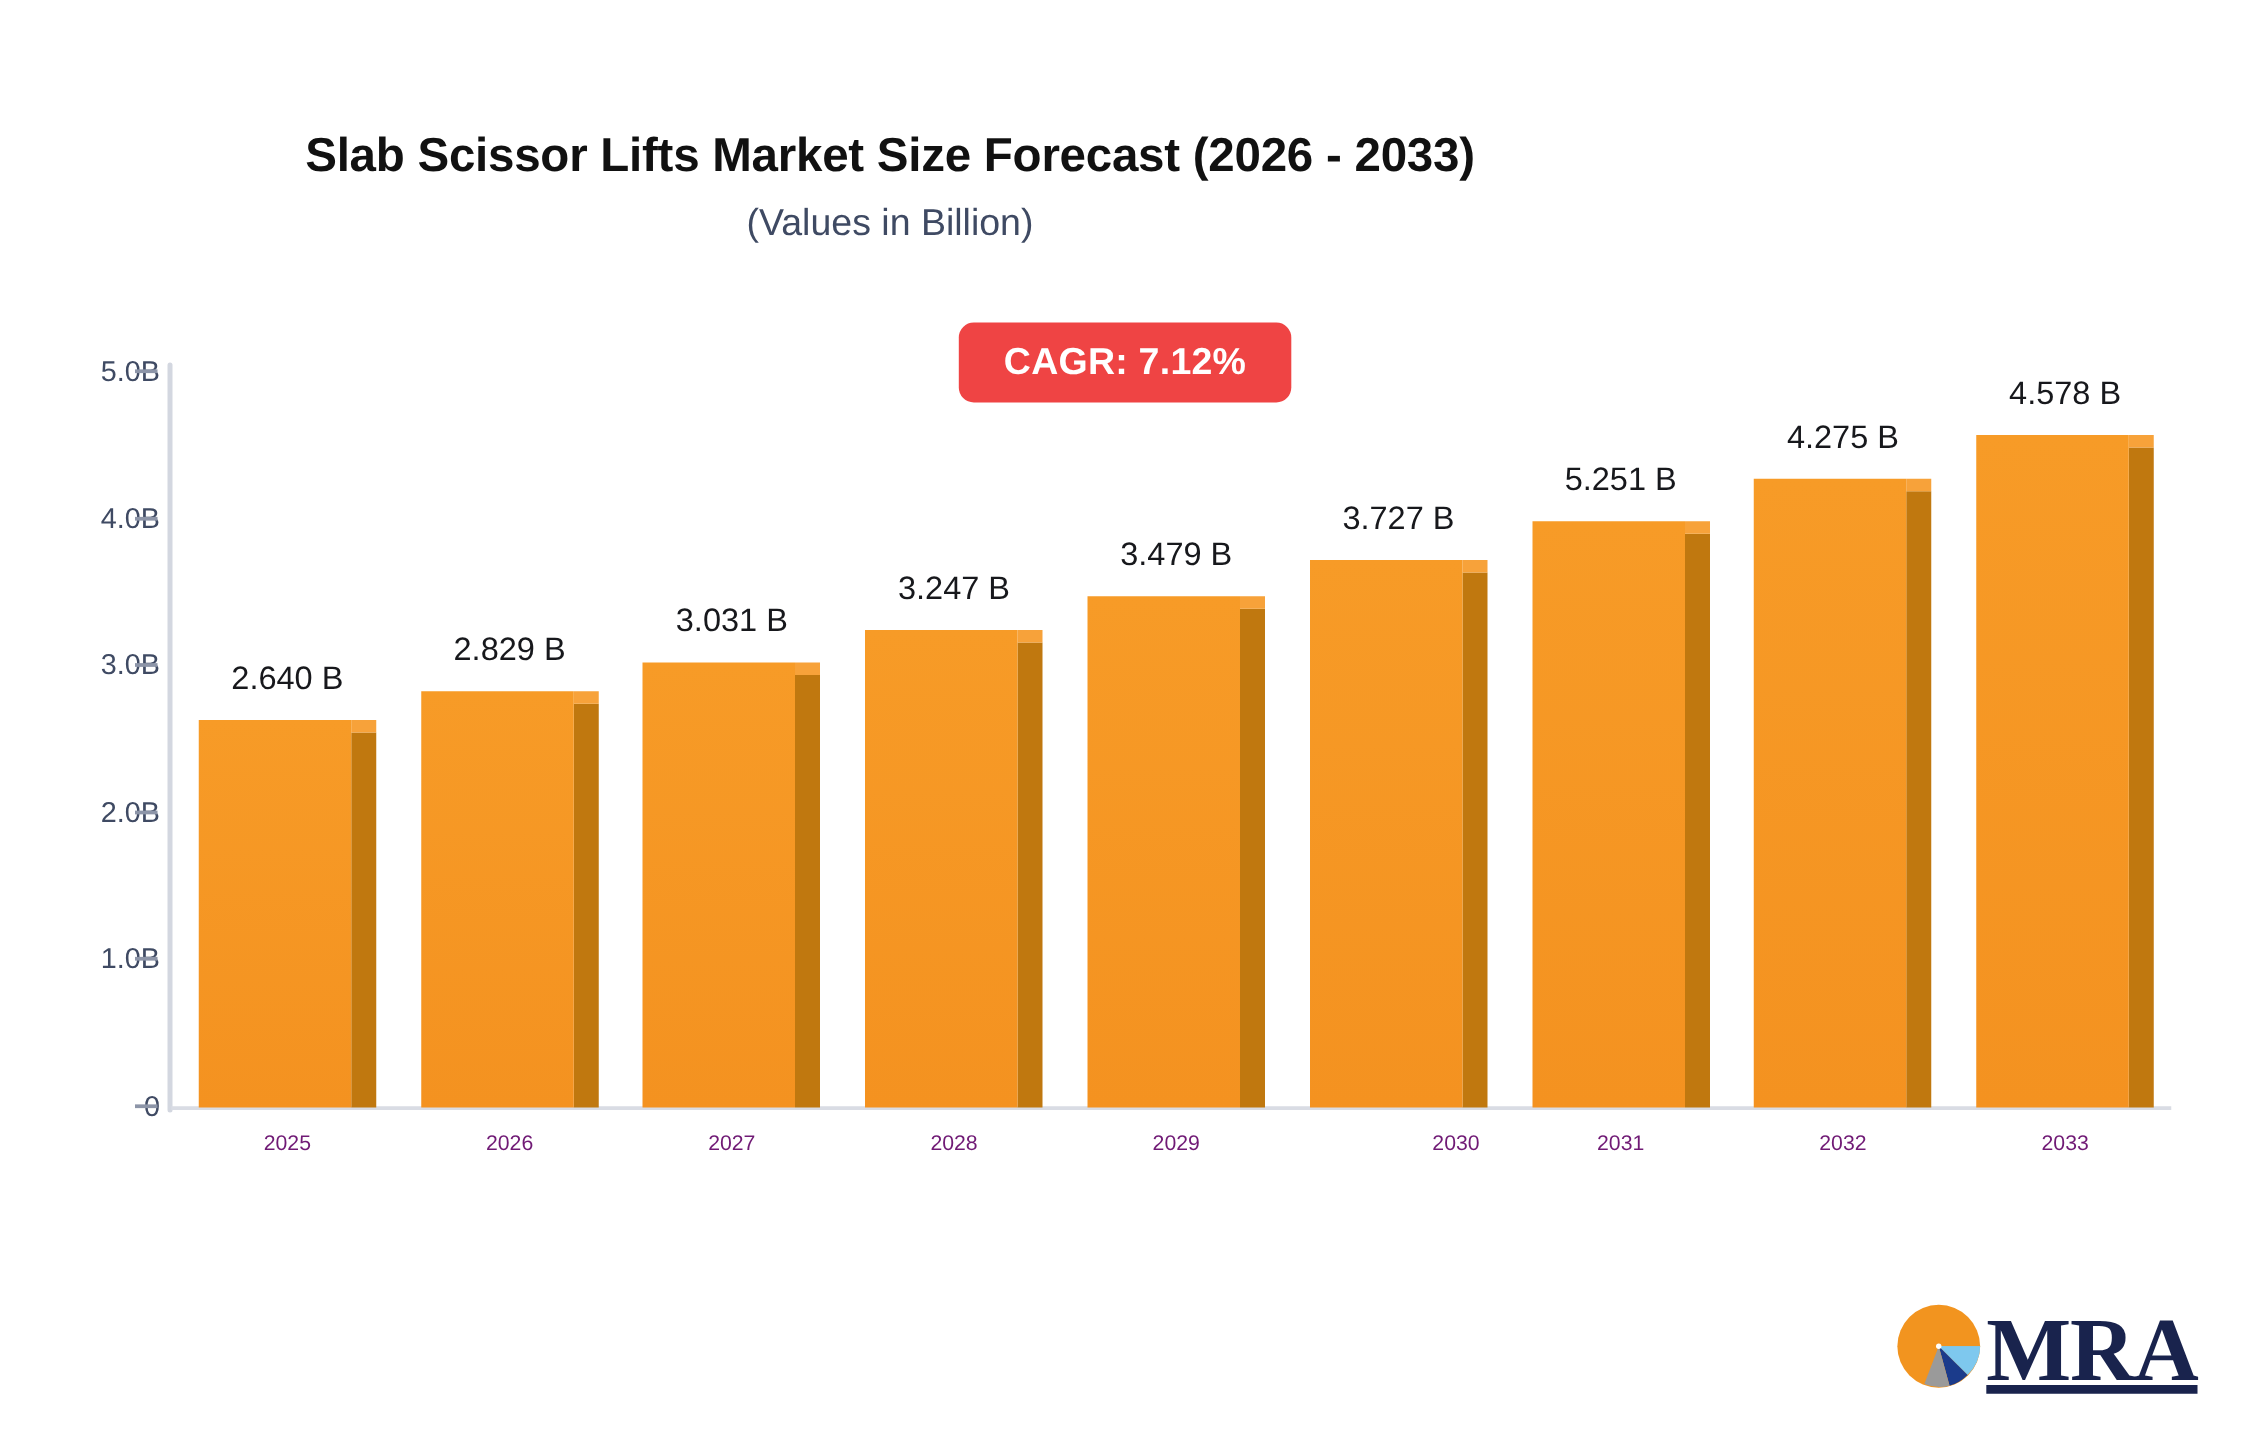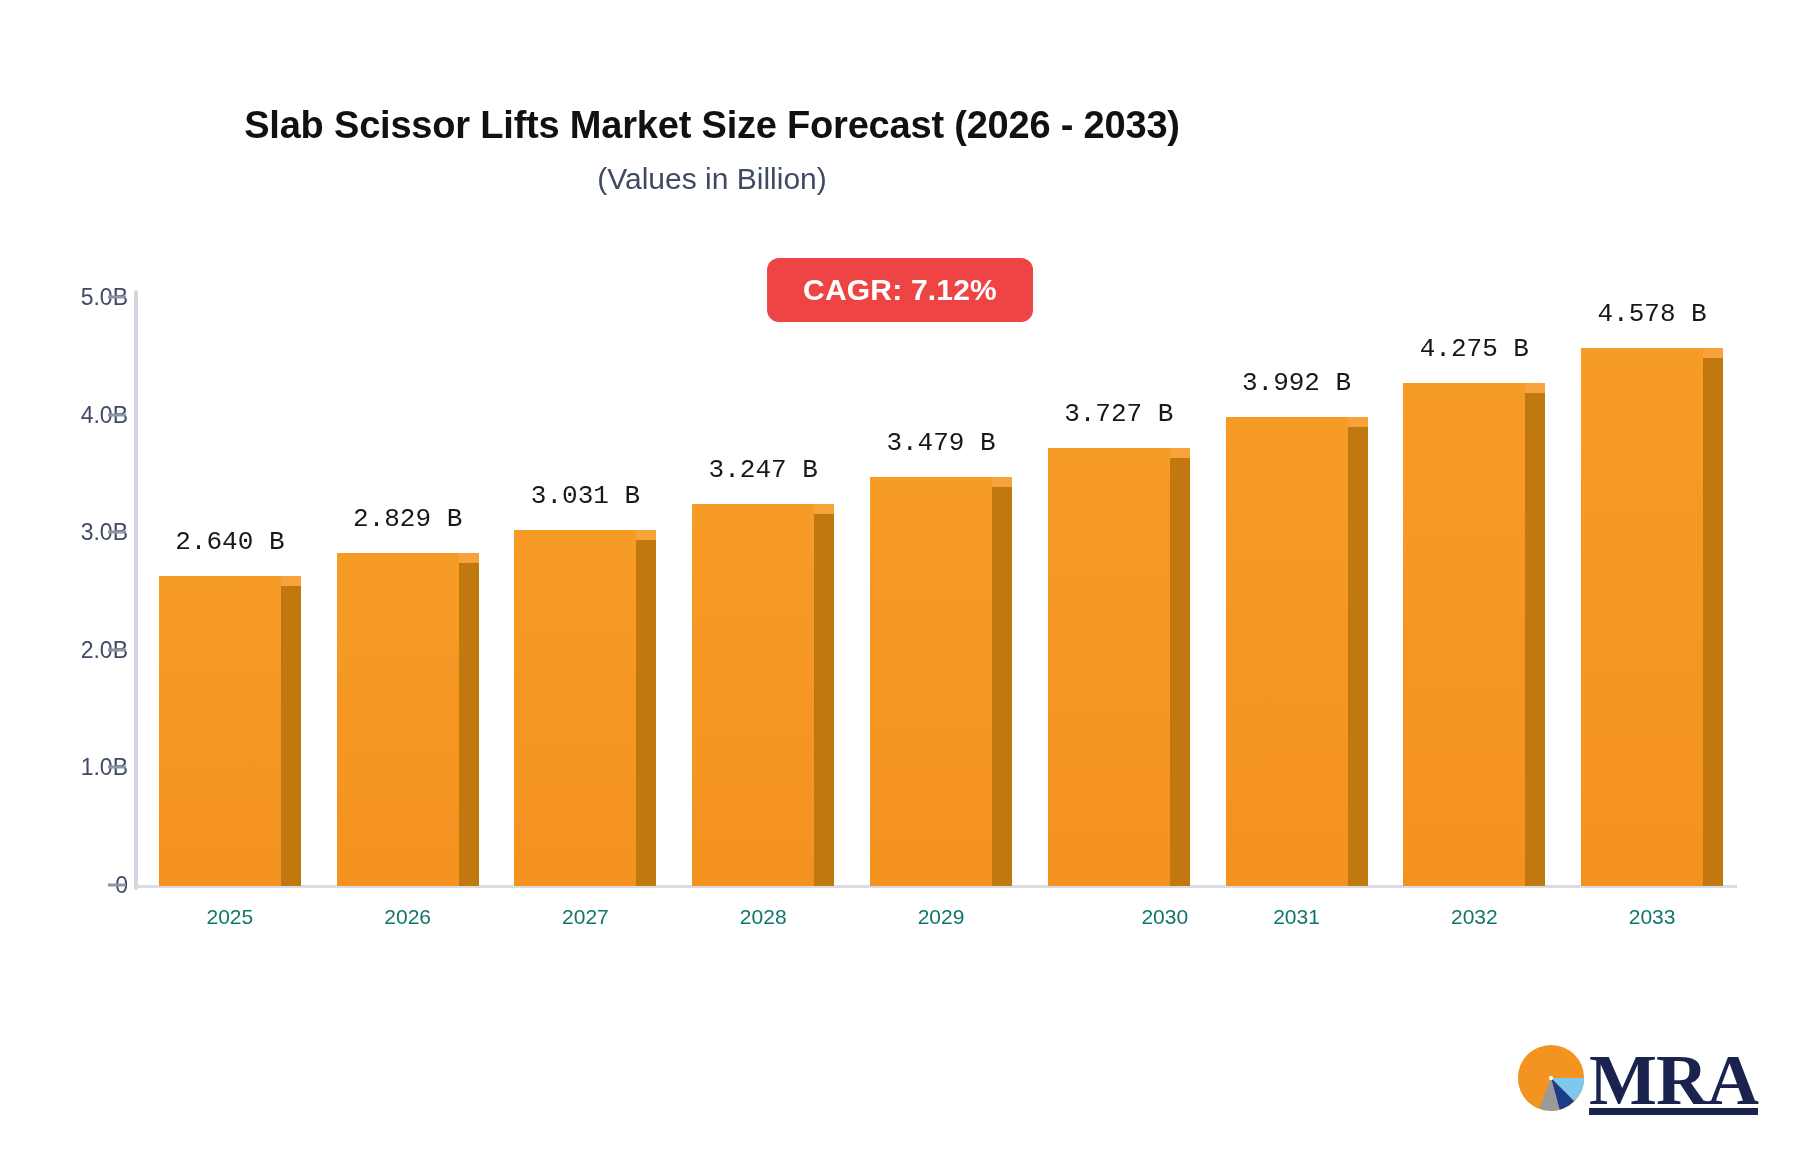--- a/index.html
+++ b/index.html
@@ -127,27 +127,26 @@
     position: absolute;
     background: #F7A23A;
   }
   .bar-label {
     position: absolute;
     font-size: 26px;
     color: #17181c;
     white-space: nowrap;
     text-align: center;
     transform: translateX(-50%);
-    font-family: Liberation Mono, monospace;
   }
   .x-label {
     position: absolute;
     top: 905px;
-    font-size: 21px;
-    color: #0f766e;
+    font-size: 17px;
+    color: #701a75;
     text-align: center;
     transform: translateX(-50%);
     white-space: nowrap;
   }
 
   
   .logo {
     position: absolute;
     right: 42px;
     bottom: 38px;
@@ -249,21 +248,21 @@
       <div class="x-label" style="left: 1296.56px;">2031</div>
       <div class="x-label" style="left: 1474.33px;">2032</div>
       <div class="x-label" style="left: 1652.11px;">2033</div>
     </div>
 <div class="bar-label" style="left: 229.889px; top: 526.536px;">2.640 B</div>
     <div class="bar-label" style="left: 407.667px; top: 504.31px;">2.829 B</div>
     <div class="bar-label" style="left: 585.444px; top: 480.554px;">3.031 B</div>
     <div class="bar-label" style="left: 763.222px; top: 455.153px;">3.247 B</div>
     <div class="bar-label" style="left: 941px; top: 427.87px;">3.479 B</div>
     <div class="bar-label" style="left: 1118.78px; top: 398.705px;">3.727 B</div>
-    <div class="bar-label" style="left: 1296.56px; top: 367.541px;">3.992 B</div>
+    <div class="bar-label" style="left: 1296.56px; top: 367.541px;">5.251 B</div>
     <div class="bar-label" style="left: 1474.33px; top: 334.26px;">4.275 B</div>
     <div class="bar-label" style="left: 1652.11px; top: 298.627px;">4.578 B</div>
   </div>
 
 <div class="logo">
   <span>
     <svg width="72" height="72" viewBox="0 0 100 100">
       <circle cx="50" cy="50" r="46" fill="#F2941F"></circle>
       <path d="M50 50 L96 50 A46 46 0 0 1 82 82 Z" fill="#7EC8EE"></path>
       <path d="M50 50 L82 82 A46 46 0 0 1 62 94 Z" fill="#1B3B8B"></path>

